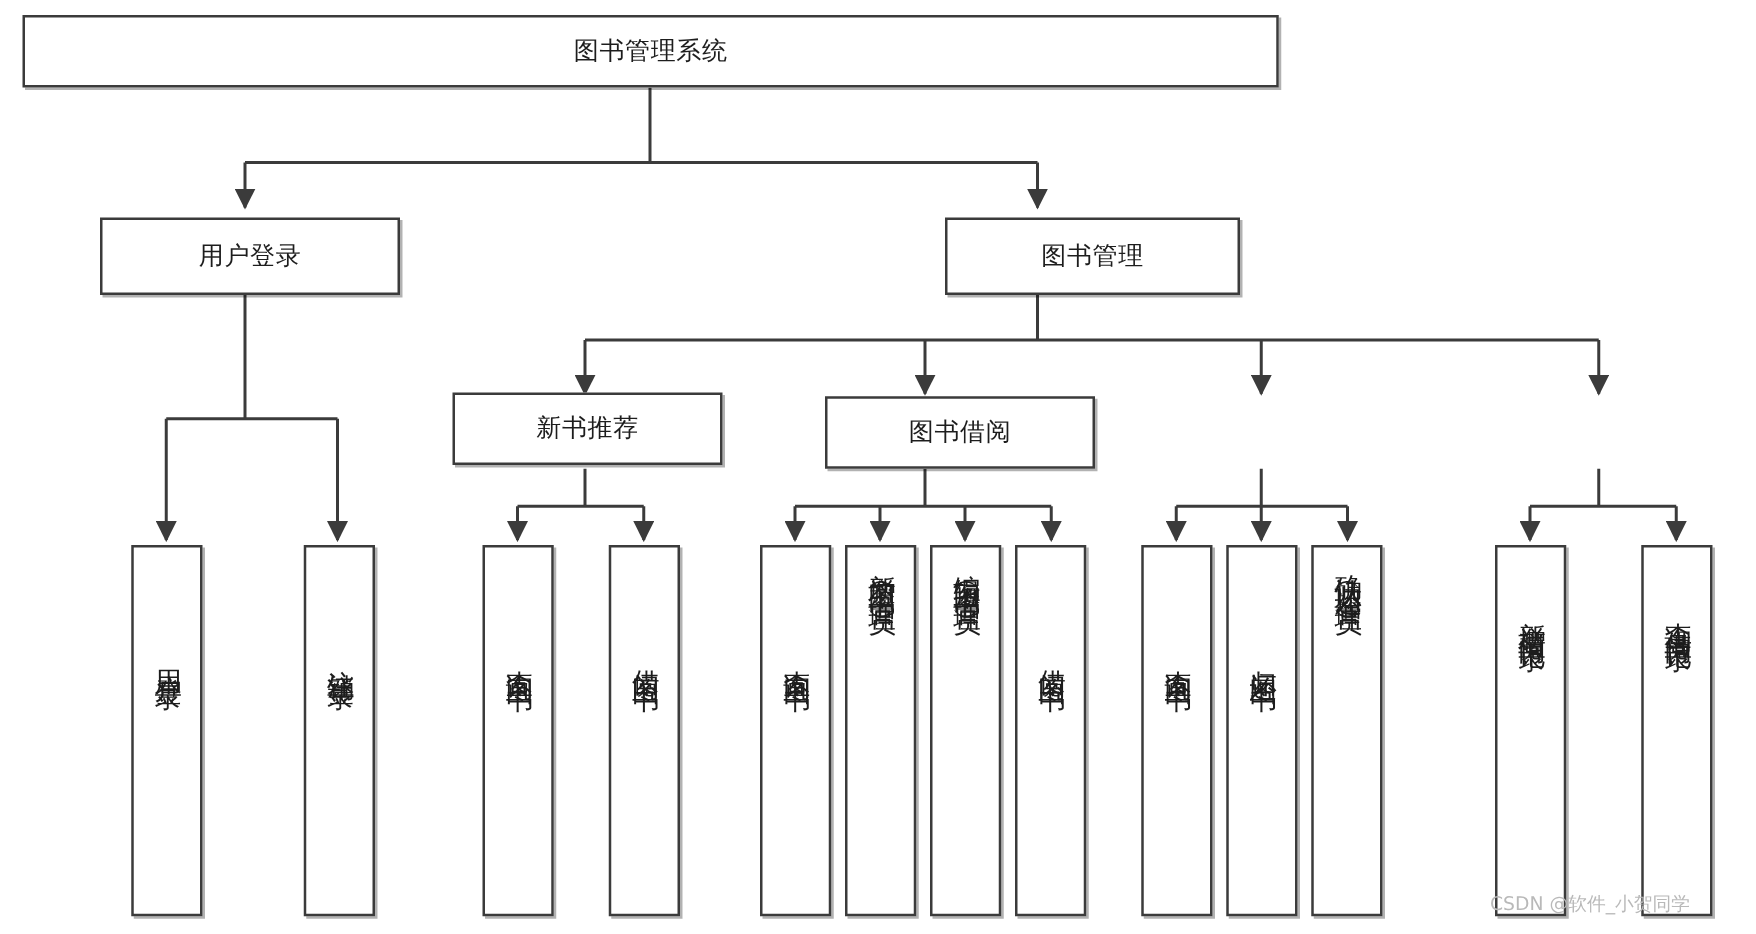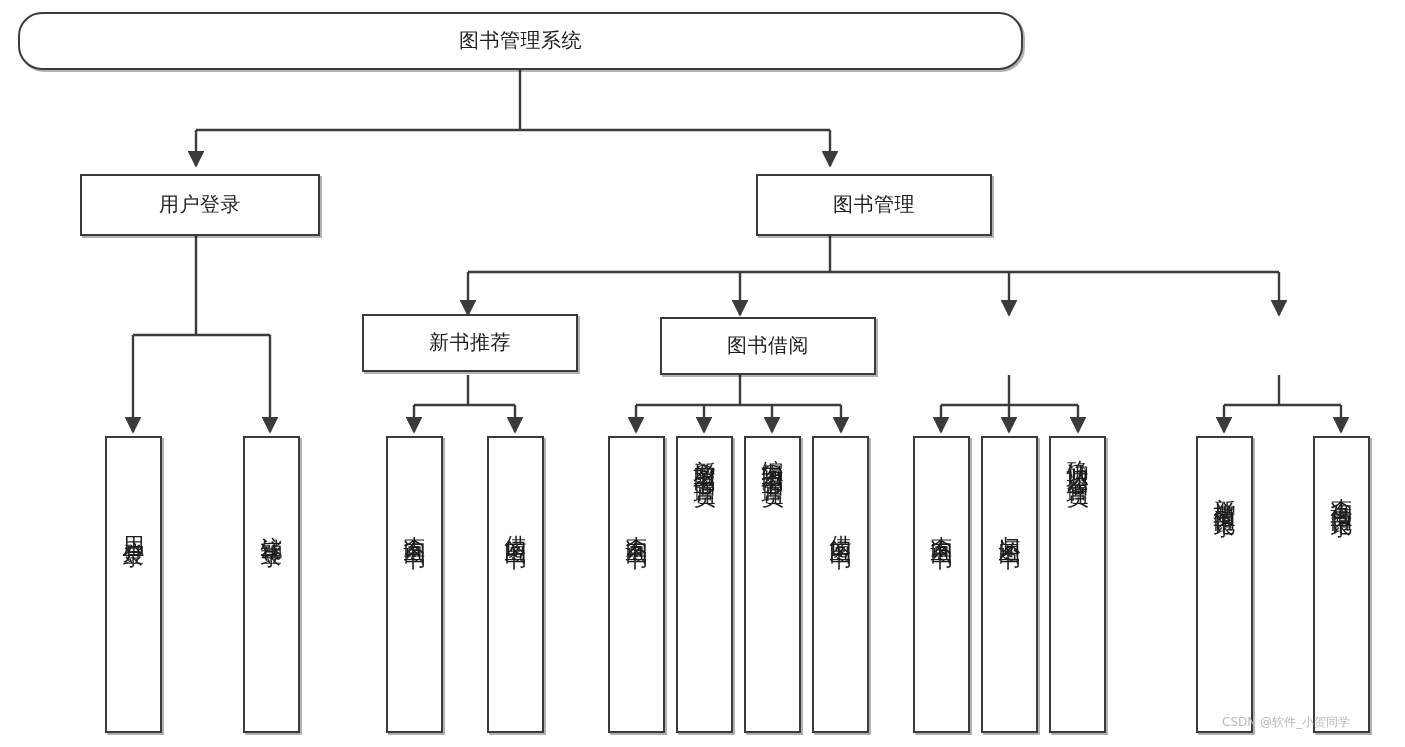--- a/index.html
+++ b/index.html
@@ -44,26 +44,25 @@
     letter-spacing:4px;
     line-height:1;
     white-space:nowrap;
   }
   .v-node.mid .lbl{padding-top:0;}
   
   #wires{position:absolute;left:0;top:0;width:1405px;height:747px;z-index:1;}
   #watermark{
     position:absolute;
     left:1192px;top:714px;
-    font-size:12px;
+    font-size:15px;
     color:#b9b9b9;
     white-space:nowrap;
     z-index:5;
     font-family:"DejaVu Sans","Liberation Sans",sans-serif;
-    margin-left:30px;
   }
 </style>
 </head>
 <body>
 
 <div id="diagram">
 
   <svg id="wires" viewBox="0 0 1405 747" width="1405" height="747" xmlns="http://www.w3.org/2000/svg">
     <defs>
       <marker id="arw" viewBox="0 0 10 10" refX="9" refY="5" markerWidth="7" markerHeight="7" orient="auto-start-reverse">
@@ -107,21 +106,21 @@
       <path d="M 1009 405 L 1009 432" marker-end="url(#arw)"></path>
       <path d="M 1078 405 L 1078 432" marker-end="url(#arw)"></path>
 
       <path d="M 1279 375 L 1279 405"></path>
       <path d="M 1224 405 L 1341 405"></path>
       <path d="M 1224 405 L 1224 432" marker-end="url(#arw)"></path>
       <path d="M 1341 405 L 1341 432" marker-end="url(#arw)"></path>
     </g>
   </svg>
 
-  <div class="node h-node" style="left:18px;top:12px;width:1005px;height:58px;border-radius:24px;">
+  <div class="node h-node" style="left:18px;top:12px;width:1005px;height:58px;">
     <span class="lbl">图书管理系统</span>
   </div>
 
   <div class="node h-node" style="left:80px;top:174px;width:240px;height:62px;">
     <span class="lbl">用户登录</span>
   </div>
   <div class="node h-node" style="left:712px;top:174px;width:236px;height:62px;margin-left:44px;">
     <span class="lbl">图书管理</span>
   </div>
 

